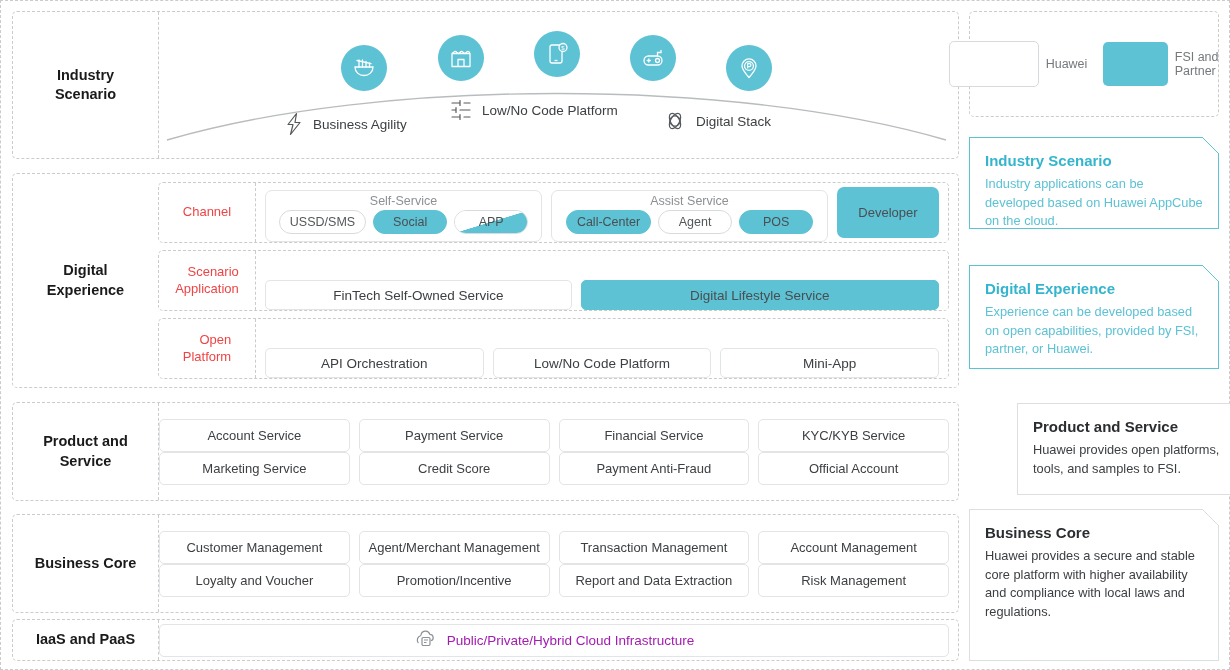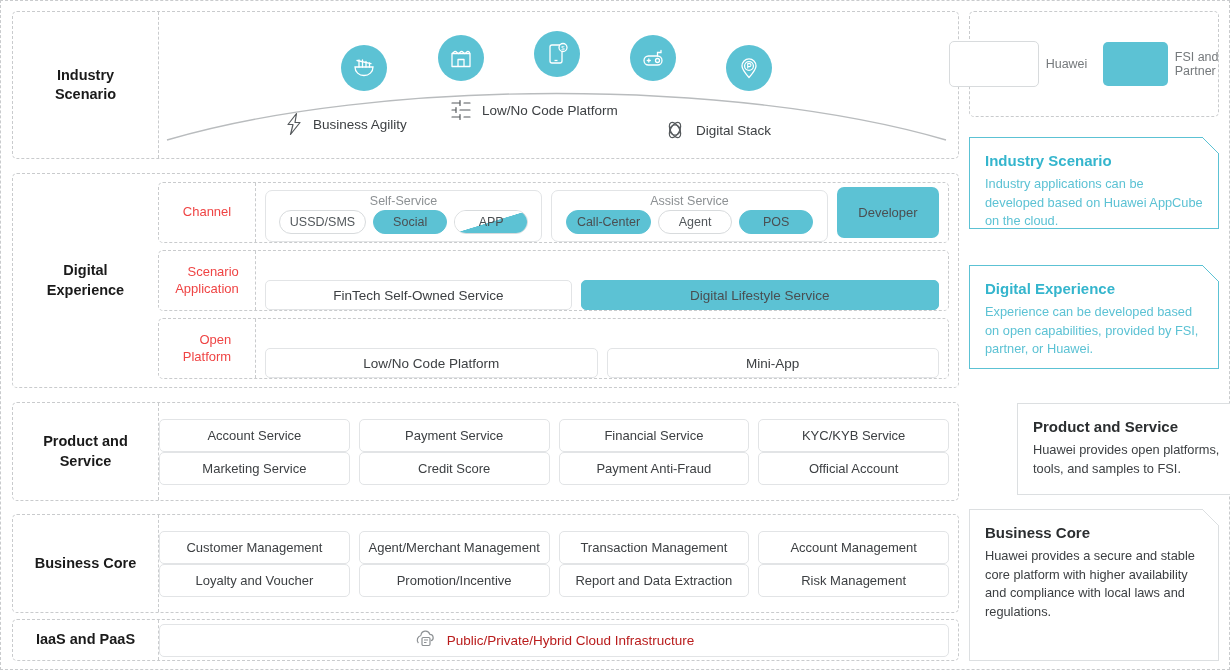--- a/index.html
+++ b/index.html
@@ -67,21 +67,21 @@
   .grid-body{flex:1;display:flex;flex-direction:column;justify-content:center;gap:0;
              padding:0 9px 0 0;box-sizing:border-box;}
   .grid-line{display:flex;gap:9px;}
   .cell{flex:1;height:31px;border:1px solid #e2e4e6;border-radius:5px;background:#fff;
         display:flex;align-items:center;justify-content:center;font-size:13px;color:#3d4043;white-space:nowrap;}
 
   
   #band-iaas{position:absolute;left:0;top:608px;width:947px;height:42px;}
   .iaas-body{flex:1;padding:0 9px 0 0;box-sizing:border-box;display:flex;align-items:center;}
   .iaas-bar{flex:1;height:31px;border:1px solid #e2e4e6;border-radius:5px;background:#fff;
-            display:flex;align-items:center;justify-content:center;gap:9px;font-size:13.5px;color:#b91c1c;}
+            display:flex;align-items:center;justify-content:center;gap:9px;font-size:13.5px;color:#a21caf;}
 
   
   .right-col{position:absolute;left:968px;top:10px;width:250px;height:648px;}
   .legend{box-sizing:border-box;position:absolute;left:0;top:0;width:250px;height:106px;
           border:1px dashed #c9cbcd;border-radius:5px;display:flex;align-items:center;
           justify-content:center;gap:16px;}
   .legend-item{display:flex;flex-direction:row;align-items:center;gap:7px;}
   .swatch{width:88px;height:44px;border-radius:5px;}
   .swatch.white{border:1px solid #d8dbdd;background:#fff;}
   .swatch.teal{background:#5cc2d4;}
@@ -170,21 +170,21 @@
               <span>Business Agility</span>
             </div>
             <div class="arc-item" style="left:291px;top:-10px;">
               <svg width="24" height="24" viewBox="0 0 24 24" fill="none" stroke="#55595c" stroke-width="1.2" stroke-linecap="round">
                 <path d="M2 5h8M14 5h6M10 2.5v5"></path>
                 <path d="M2 12h4M10 12h10M6 9.5v5"></path>
                 <path d="M2 19h8M14 19h6M10 16.5v5"></path>
               </svg>
               <span>Low/No Code Platform</span>
             </div>
-            <div class="arc-item" style="left:503px;top:9px;">
+            <div class="arc-item" style="left:503px;top:0;">
               <svg width="26" height="26" viewBox="0 0 26 26" fill="none" stroke="#55595c" stroke-width="1.2">
                 <circle cx="13" cy="13" r="5.2"></circle>
                 <ellipse cx="13" cy="13" rx="4.4" ry="8.4" transform="rotate(30 13 13)"></ellipse>
                 <ellipse cx="13" cy="13" rx="4.4" ry="8.4" transform="rotate(-30 13 13)"></ellipse>
               </svg>
               <span>Digital Stack</span>
             </div>
           </div>
 
         </div>
@@ -224,20 +224,21 @@
           <div class="de-rowlabel">Scenario<br>Application</div>
           <div class="de-rowbody">
             <div class="bar plain" style="flex:1;">FinTech Self-Owned Service</div>
             <div class="bar fill" style="flex:1.17;">Digital Lifestyle  Service</div>
           </div>
         </div>
 
         <div class="de-row">
           <div class="de-rowlabel">Open<br>Platform</div>
           <div class="de-rowbody">
+            <div class="bar plain">API Orchestration</div>
             <div class="bar plain">Low/No Code Platform</div>
             <div class="bar plain">Mini-App</div>
           </div>
         </div>
 
       </div>
     </div>
 
     <div class="band" id="band-product">
       <div class="band-label">Product and<br>Service</div>

